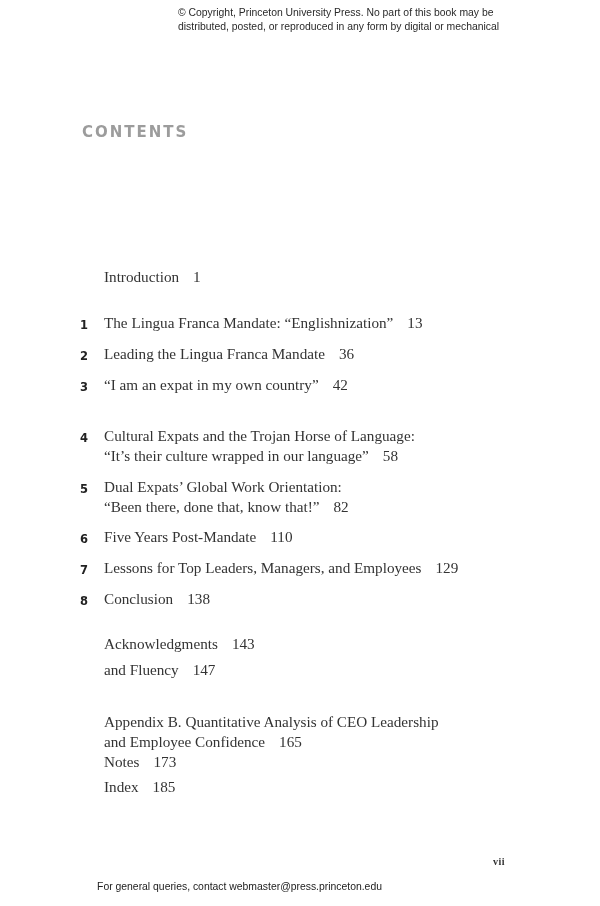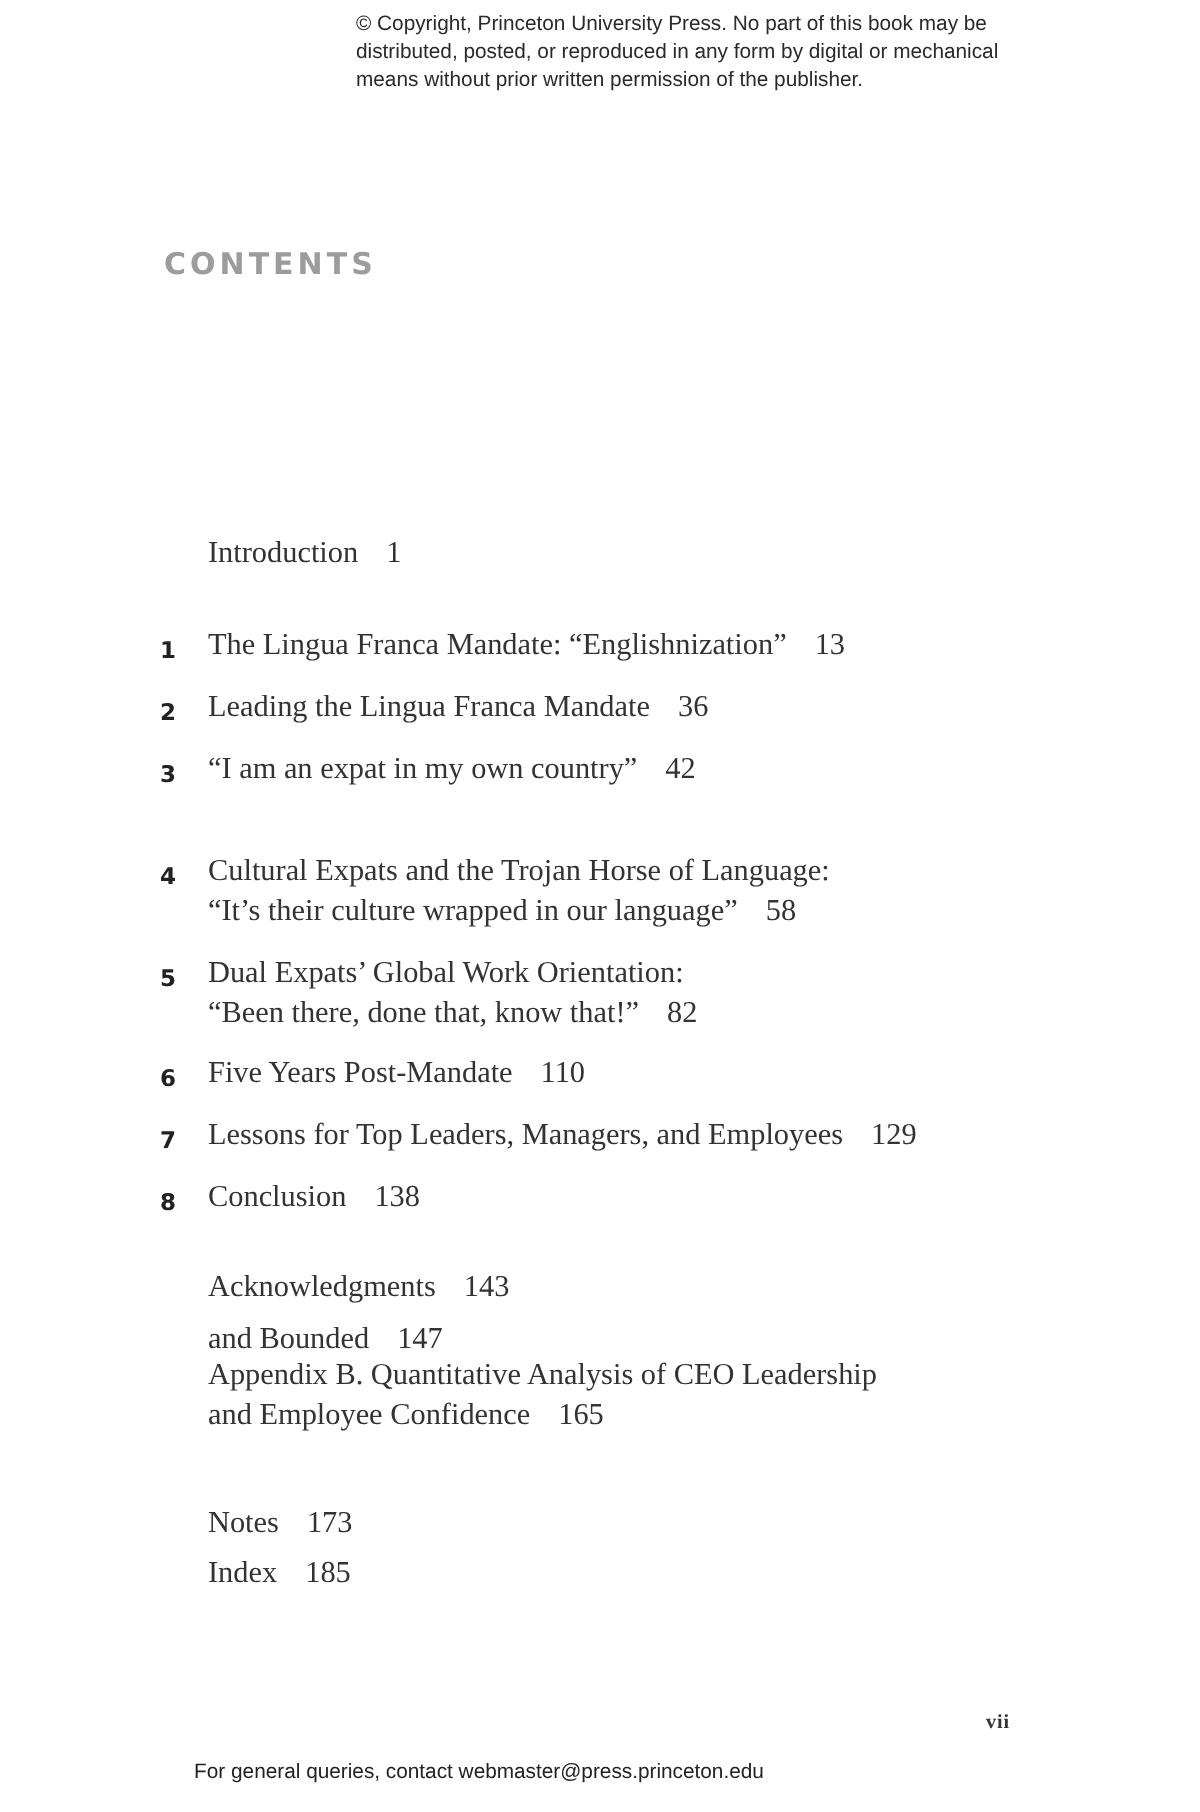--- a/index.html
+++ b/index.html
@@ -32,21 +32,20 @@
       position: absolute; left: 0; width: 479px; top: 881px; text-align: center;
       font-family: "Liberation Sans", sans-serif; font-size: 10.4px; color: #222;
     }
   </style>
 </head>
 <body>
 
 <div class="copyright">
   <div>© Copyright, Princeton University Press. No part of this book may be</div>
   <div>distributed, posted, or reproduced in any form by digital or mechanical</div>
-  <div>means without prior written permission of the publisher.</div>
 </div>
 
 <div class="contents-heading">CONTENTS</div>
 
 <div class="toc">
 
   <div class="entry" style="top:267px">
     <span>Introduction</span><span class="pg">1</span>
   </div>
 
@@ -90,24 +89,24 @@
   <div class="entry" style="top:589px">
     <span class="num">8</span>
     <span>Conclusion</span><span class="pg">138</span>
   </div>
 
   <div class="entry" style="top:634px">
     <span>Acknowledgments</span><span class="pg">143</span>
   </div>
 
   <div class="entry" style="top:660px">
-    <div><span>and Bounded</span><span class="pg">147</span></div>
+    <div><span>and Fluency</span><span class="pg">147</span></div>
   </div>
 
-  <div class="entry" style="top:678px">
+  <div class="entry" style="top:712px">
     <div>Appendix B. Quantitative Analysis of CEO Leadership</div>
     <div><span>and Employee Confidence</span><span class="pg">165</span></div>
   </div>
 
   <div class="entry" style="top:752px">
     <span>Notes</span><span class="pg">173</span>
   </div>
 
   <div class="entry" style="top:777px">
     <span>Index</span><span class="pg">185</span>

